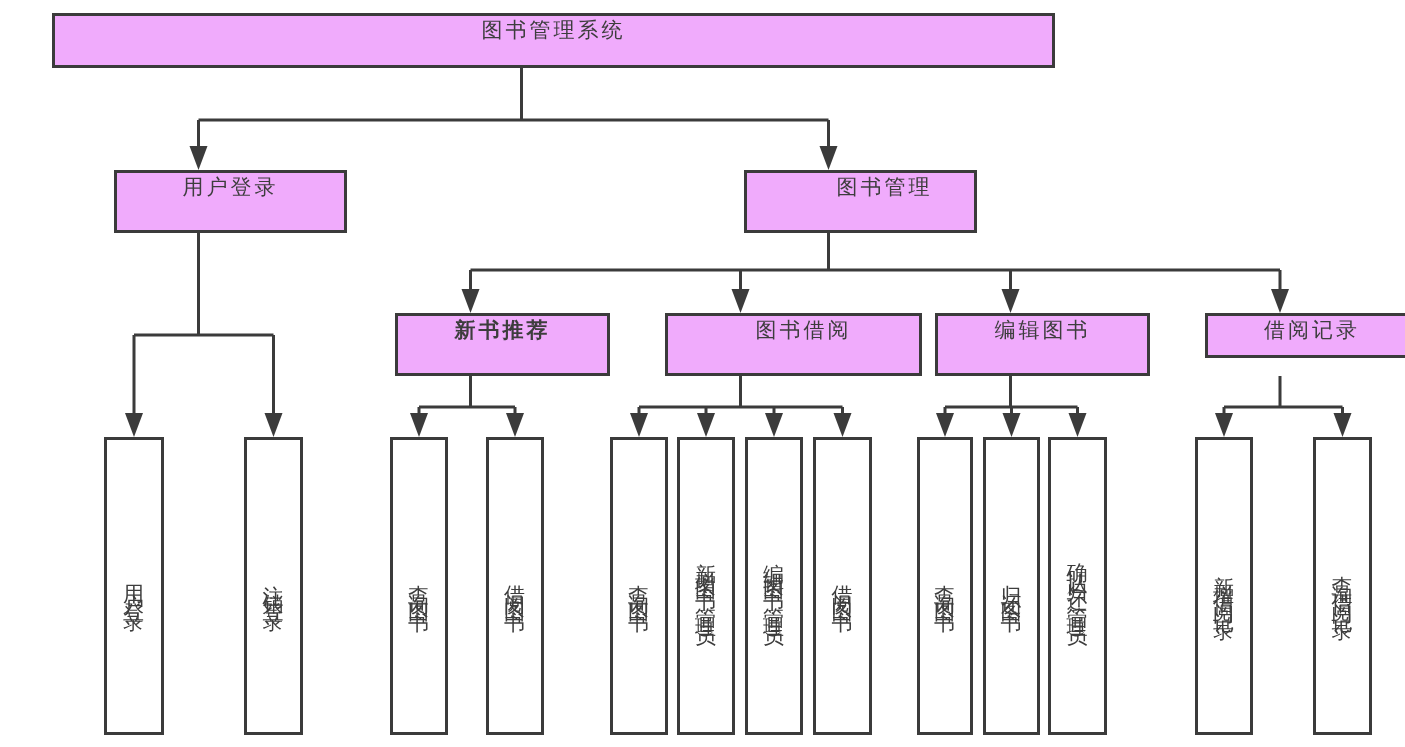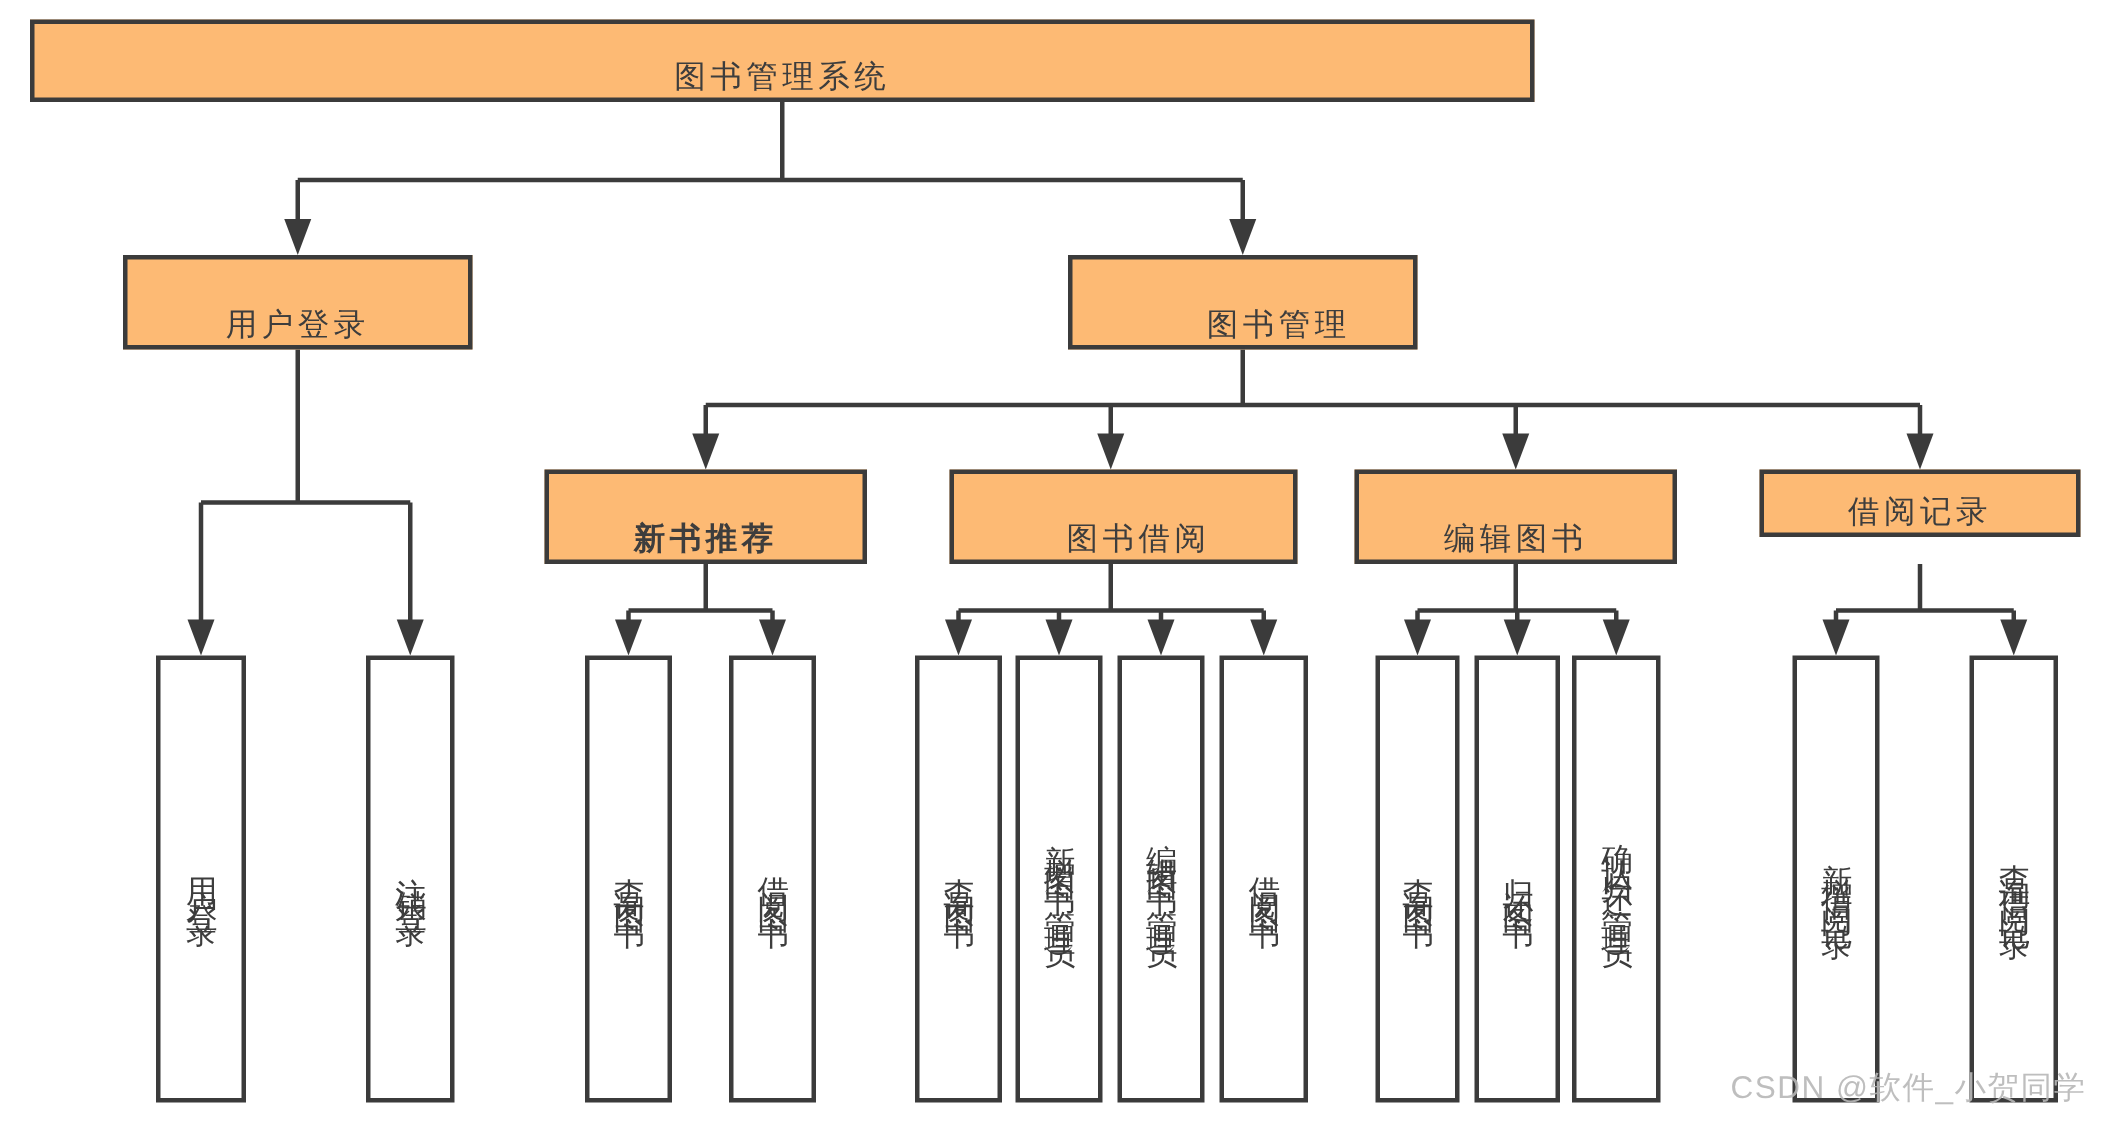--- a/index.html
+++ b/index.html
@@ -14,24 +14,25 @@
     width:1405px;height:747px;
     background:var(--bg);
     font-family:"Liberation Sans", sans-serif;
     overflow:hidden;
   }
   #connectors{position:absolute;left:0;top:0;width:1405px;height:747px;}
   #connectors path{stroke:var(--line);stroke-width:3;fill:none;}
   #connectors polygon{fill:var(--line);stroke:none;}
   .node{
     position:absolute;box-sizing:border-box;
-    border:3px solid var(--line);background:#fdba74;
-    display:flex;align-items:flex-end;justify-content:center;
+    border:3px solid var(--line);background:#f0abfc;
+    display:flex;align-items:flex-start;justify-content:center;
     font-size:21px;letter-spacing:3px;color:var(--text);
     white-space:nowrap;
+    margin-left:32px;
   }
   .leaf{
     position:absolute;box-sizing:border-box;
     border:3px solid var(--line);background:#fff;
     top:437px;height:298px;width:58px;
     display:flex;align-items:center;justify-content:center;
     writing-mode:vertical-rl;text-orientation:mixed;
     font-size:21px;letter-spacing:9px;color:var(--text);
     line-height:1;
   }
@@ -103,21 +104,21 @@
   <div class="node" style="left:82px;top:170px;width:233px;height:63px;">
     <span>用户登录</span>
   </div>
   <div class="node" style="left:712px;top:170px;width:233px;height:63px;padding-left:48px;">
     <span>图书管理</span>
   </div>
 
   <div class="node" style="left:363px;top:313px;width:215px;height:63px;font-weight:bold;">
     <span>新书推荐</span>
   </div>
-  <div class="node" style="left:633px;top:313px;width:232px;height:63px;padding-left:20px;">
+  <div class="node" style="left:633px;top:313px;width:257px;height:63px;padding-left:20px;">
     <span>图书借阅</span>
   </div>
   <div class="node" style="left:903px;top:313px;width:215px;height:63px;">
     <span>编辑图书</span>
   </div>
   <div class="node" style="left:1173px;top:313px;width:214px;height:45px;">
     <span>借阅记录</span>
   </div>
 
   <div class="leaf" style="left:104px;width:60px;">
@@ -157,15 +158,14 @@
     <span>确认归还（管理员）</span>
   </div>
 
   <div class="leaf" style="left:1195px;">
     <span>新增借阅记录</span>
   </div>
   <div class="leaf" style="left:1313px;width:59px;">
     <span>查询借阅记录</span>
   </div>
 
-  <div class="watermark">CSDN @软件_小贺同学</div>
 
 </div>
 
 </body></html>

